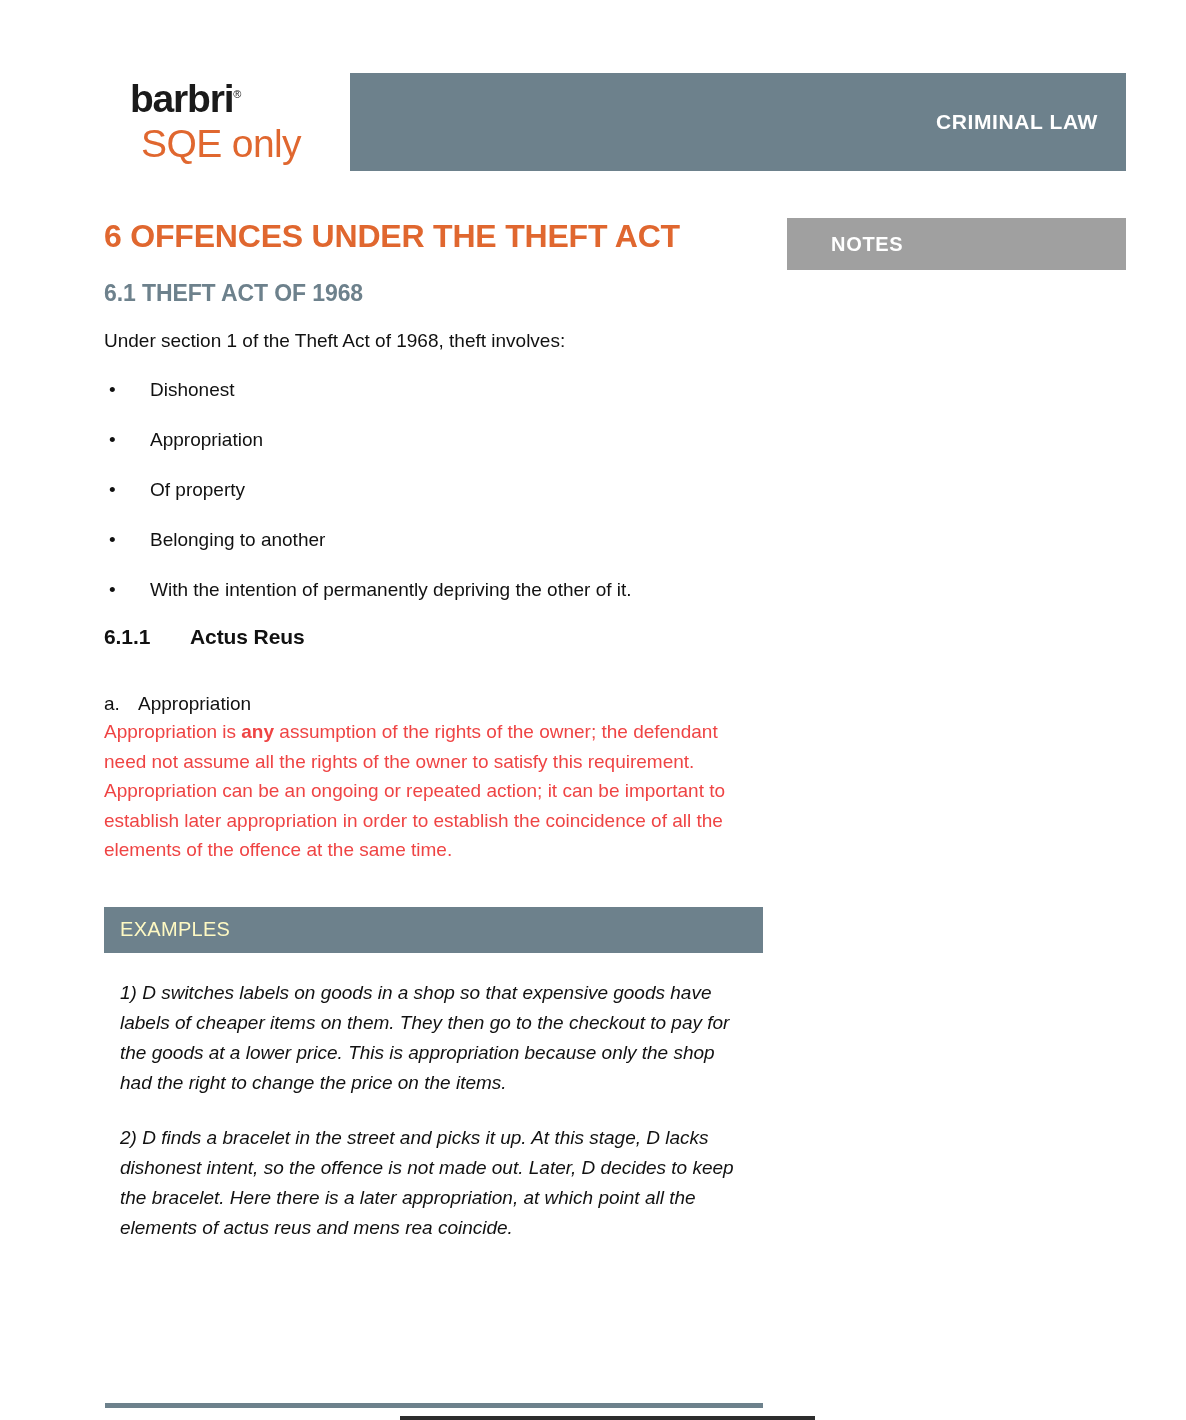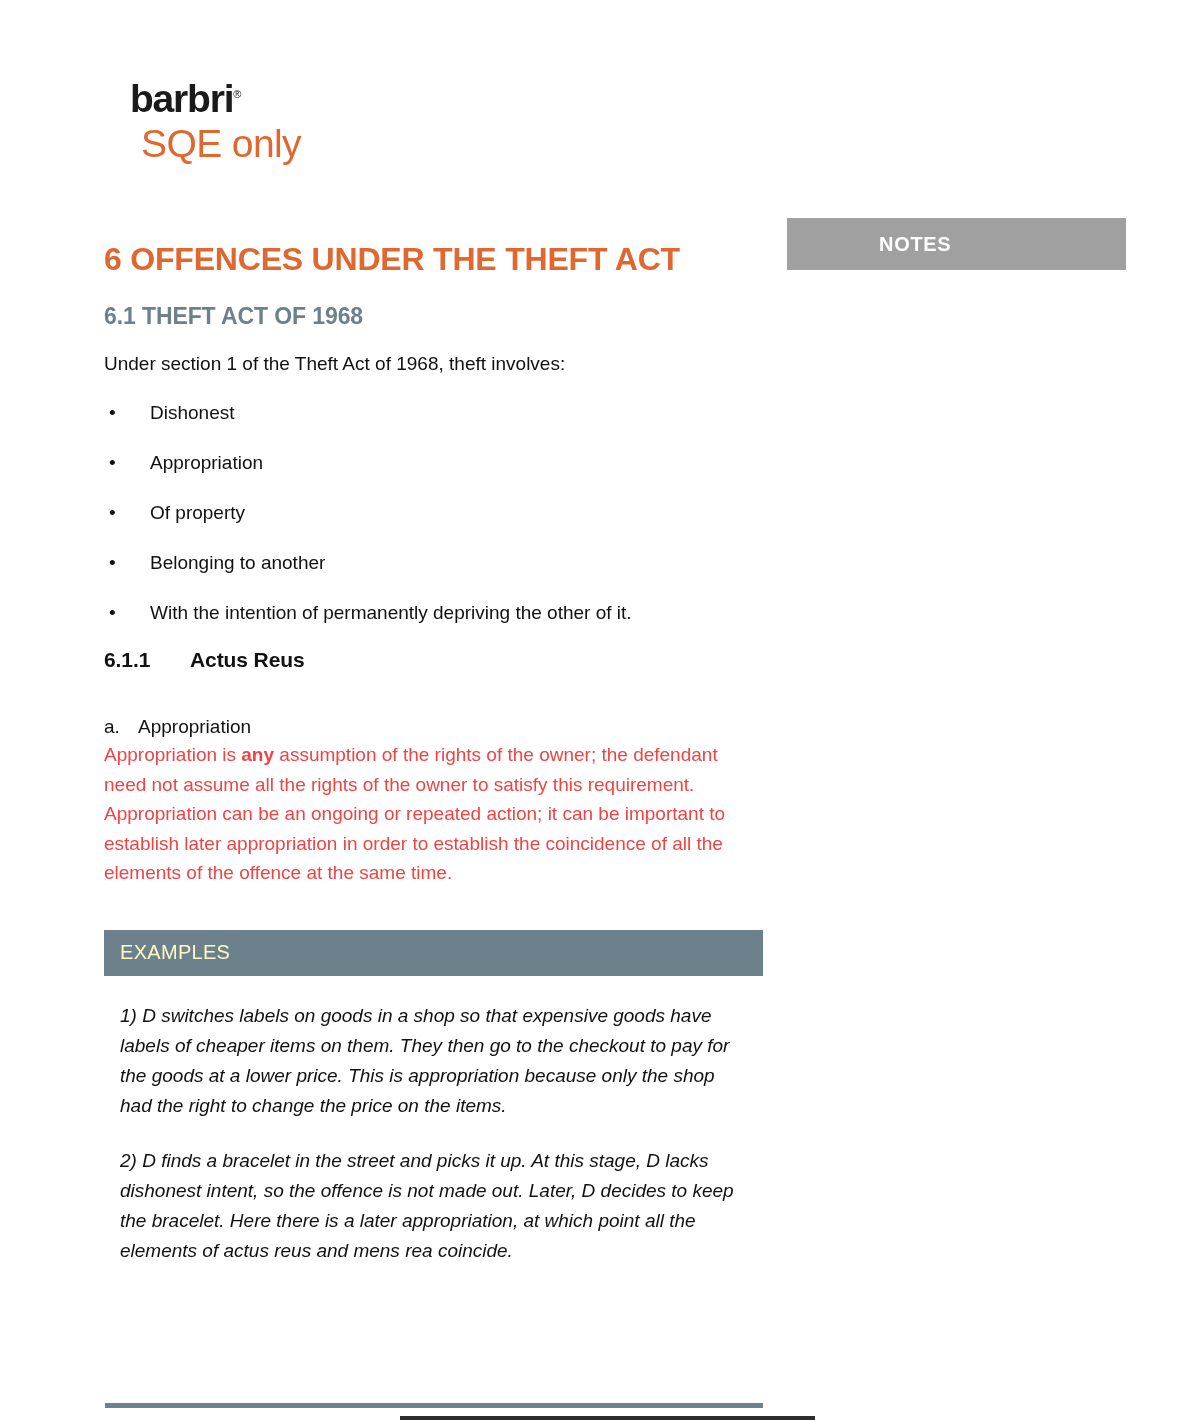--- a/index.html
+++ b/index.html
@@ -75,21 +75,20 @@
   
   .notes-bar {
     position: absolute;
     left: 787px;
     top: 218px;
     width: 339px;
     height: 52px;
     background: #a0a0a0;
     display: flex;
     align-items: center;
-    padding-left: 48px;
   }
   .notes-bar-label {
     color: #ffffff;
     font-size: 20px;
     font-weight: bold;
     letter-spacing: 0.7px;
     padding-left: 44px;
   }
   .notes-area {
     position: absolute;
@@ -97,21 +96,21 @@
     top: 270px;
     width: 339px;
     height: 1090px;
     background: #ffffff;
   }
 
   
   .content {
     position: absolute;
     left: 104px;
-    top: 233px;
+    top: 210px;
     width: 660px;
   }
 
   .doc-title {
     font-size: 32px;
     font-weight: bold;
     color: #e0672f;
     line-height: 53px;
     letter-spacing: -0.2px;
   }
@@ -218,20 +217,23 @@
 </head>
 <body>
 
 <div class="page">
 
   <div class="logo">
     <div class="logo-top"><span>barbri</span><span class="logo-reg">®</span></div>
     <span class="logo-bottom">SQE only</span>
   </div>
 
+  <div class="header-bar">
+    <span class="header-bar-label">CRIMINAL LAW</span>
+  </div>
 
   <div class="notes-bar">
     <span class="notes-bar-label">NOTES</span>
   </div>
   <div class="notes-area"></div>
 
   <div class="content">
 
     <h1 class="doc-title">6 OFFENCES UNDER THE THEFT ACT</h1>
 

